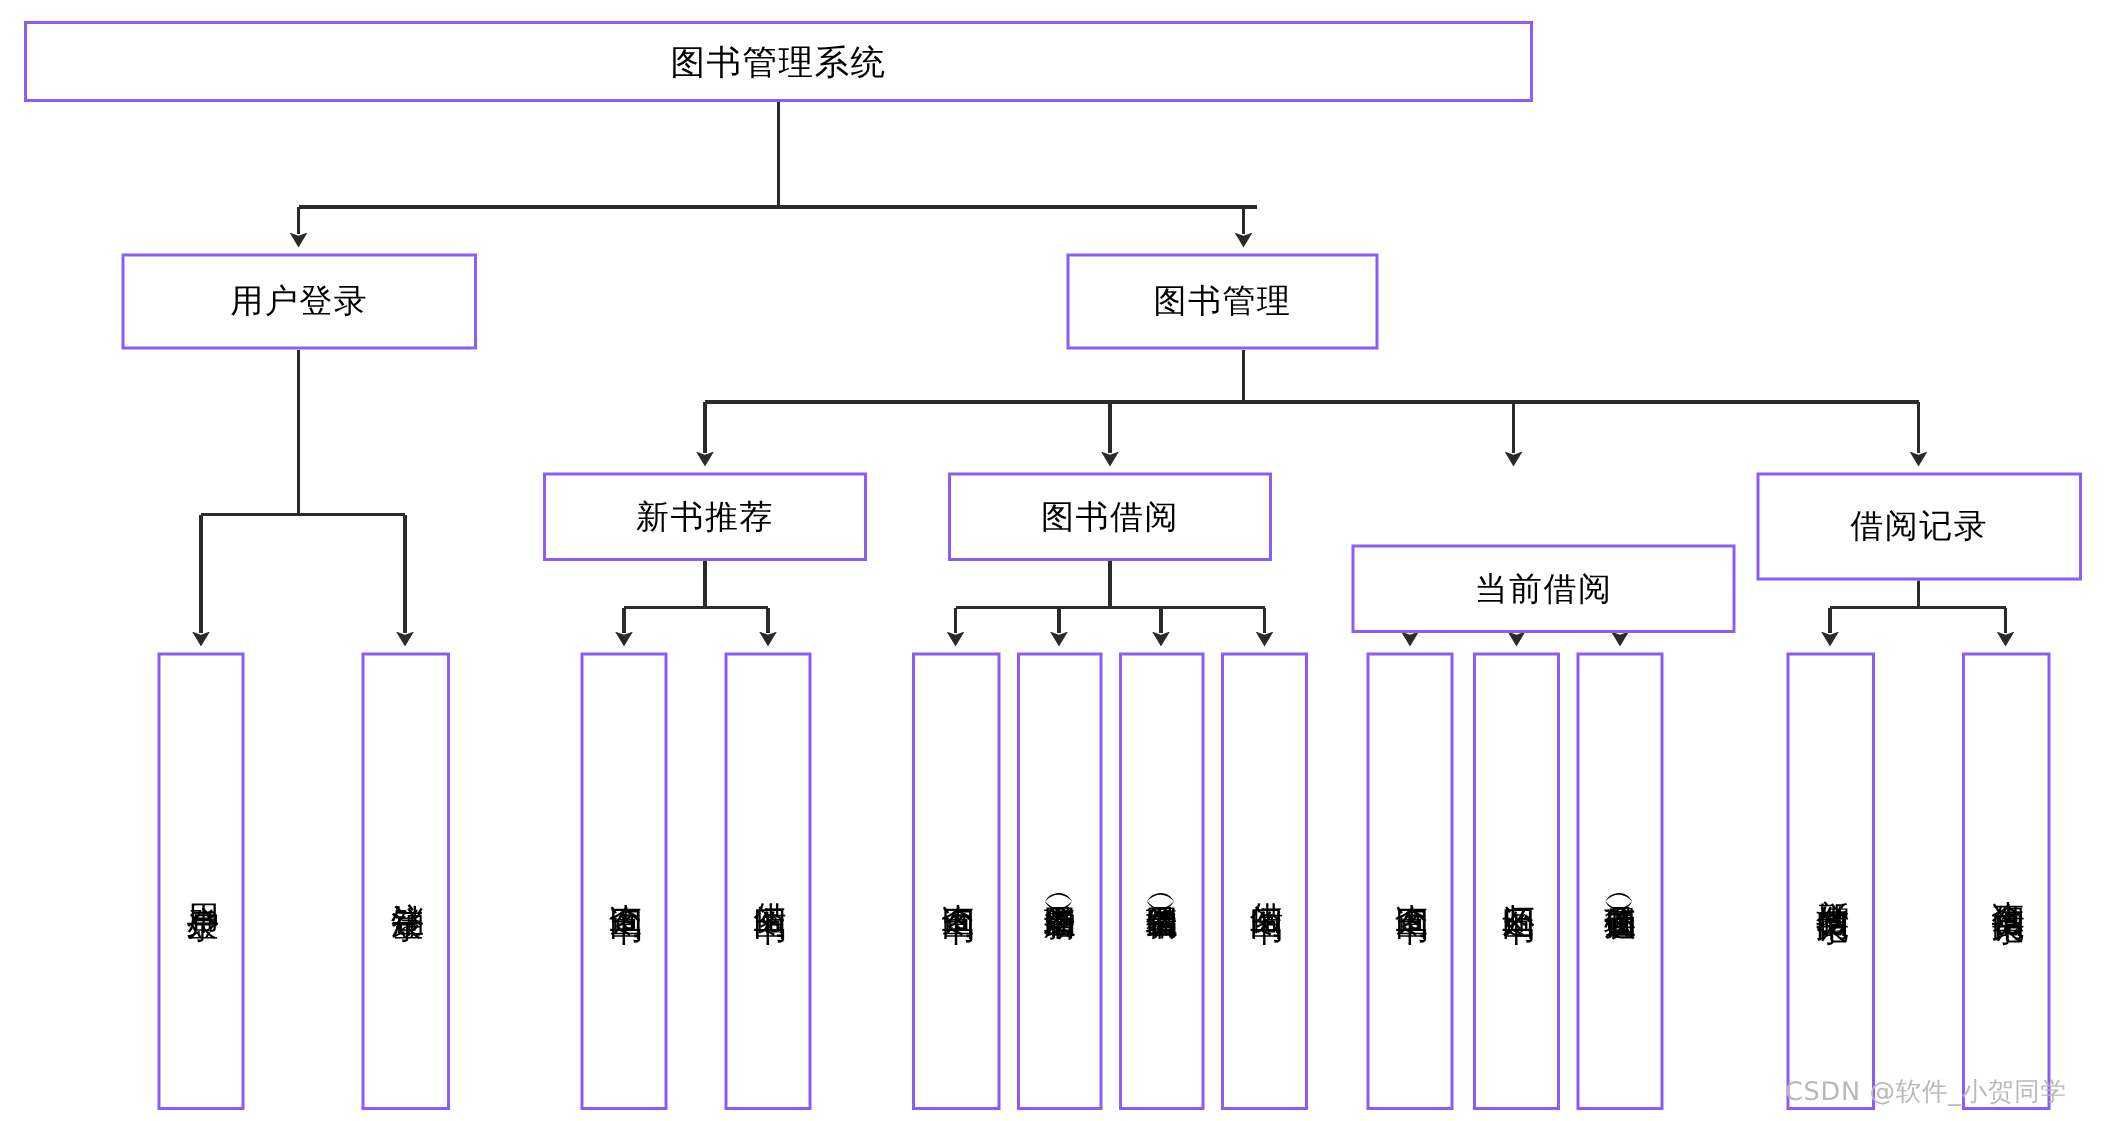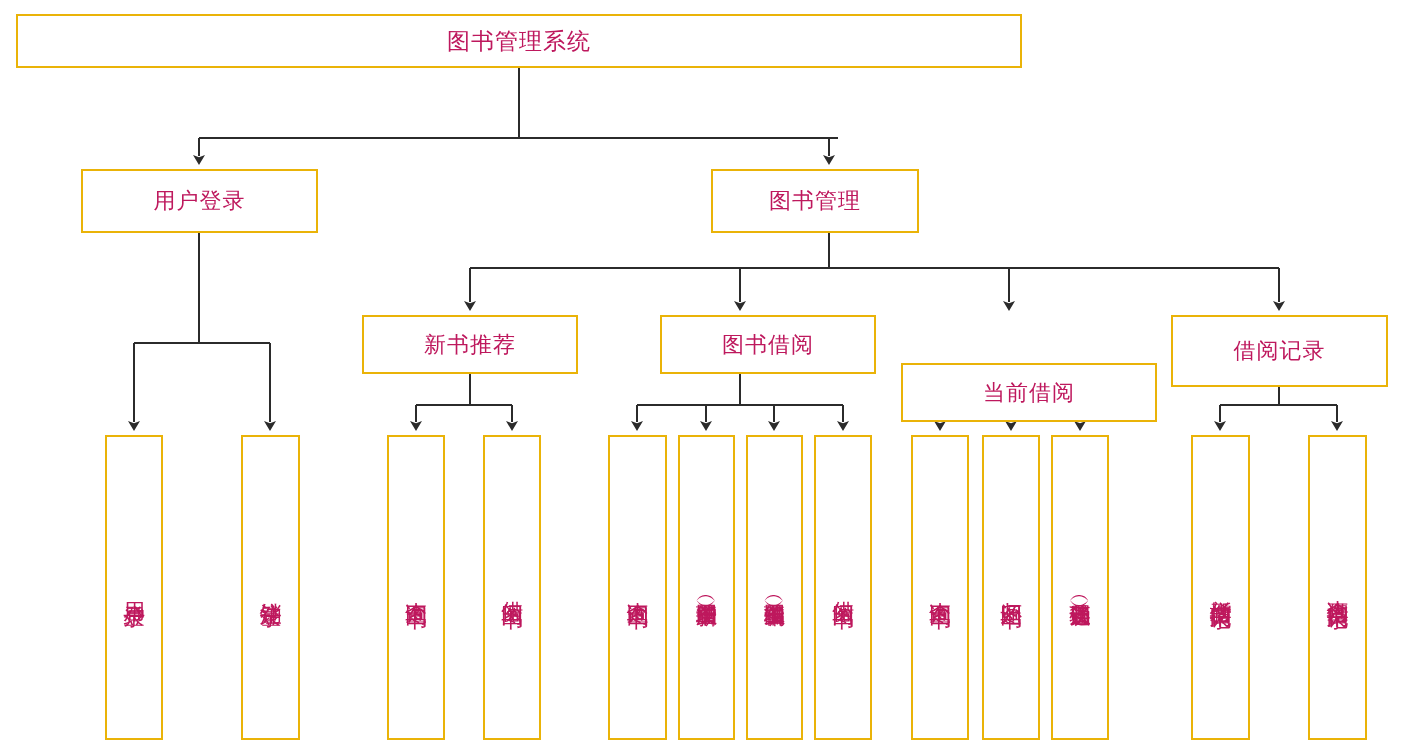--- a/index.html
+++ b/index.html
@@ -22,26 +22,26 @@
     position: absolute;
     left: 0;
     top: 0;
     width: 1405px;
     height: 747px;
     pointer-events: none;
   }
   .node {
     position: absolute;
     box-sizing: border-box;
-    border: 2px solid #eab308;
+    border: 2px solid #8b5cf6;
     background: #ffffff;
     display: flex;
     align-items: center;
     justify-content: center;
-    color: #be185d;
+    color: #000000;
   }
   .node.h {
     font-size: 22px;
     letter-spacing: 1px;
   }
   .node.root {
     font-size: 23px;
   }
   .node.v {
     align-items: center;
@@ -131,21 +131,21 @@
       </div>
       <div class="node h" style="left: 81px; top: 169px; width: 237px; height: 64px;">
         <span>用户登录</span>
       </div>
       <div class="node h" style="left: 711px; top: 169px; width: 208px; height: 64px;">
         <span>图书管理</span>
       </div>
       <div class="node h" style="left: 362px; top: 315px; width: 216px; height: 59px; text-align: right;">
         <span>新书推荐</span>
       </div>
-      <div class="node h" style="left: 632px; top: 315px; width: 216px; height: 59px; margin-left: 28px;">
+      <div class="node h" style="left: 632px; top: 315px; width: 216px; height: 59px;">
         <span>图书借阅</span>
       </div>
       <div class="node h" style="left: 901px; top: 315px; width: 256px; height: 59px; margin-top: 48px;">
         <span>当前借阅</span>
       </div>
       <div class="node h" style="left: 1171px; top: 315px; width: 217px; height: 72px;">
         <span>借阅记录</span>
       </div>
       <div class="node v" style="left: 105px; top: 435px; width: 58px; height: 305px;">
         <span class="vtext">用户登录</span>
@@ -181,14 +181,15 @@
         <span class="vtext tight">确认归还（管理员）</span>
       </div>
       <div class="node v" style="left: 1191px; top: 435px; width: 59px; height: 305px;">
         <span class="vtext">新增借阅记录</span>
       </div>
       <div class="node v" style="left: 1308px; top: 435px; width: 59px; height: 305px;">
         <span class="vtext">查询借阅记录</span>
       </div>
     </div>
 
+  <div class="watermark" style="left: 1190px; top: 716px;">CSDN @软件_小贺同学</div>
 
 </div>
 
 </body></html>

